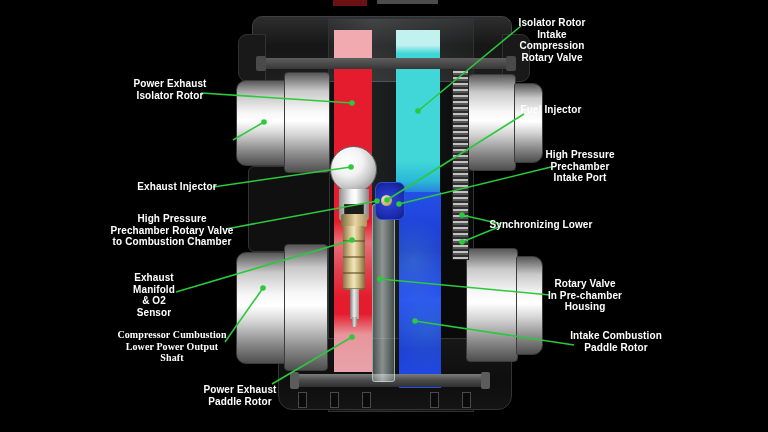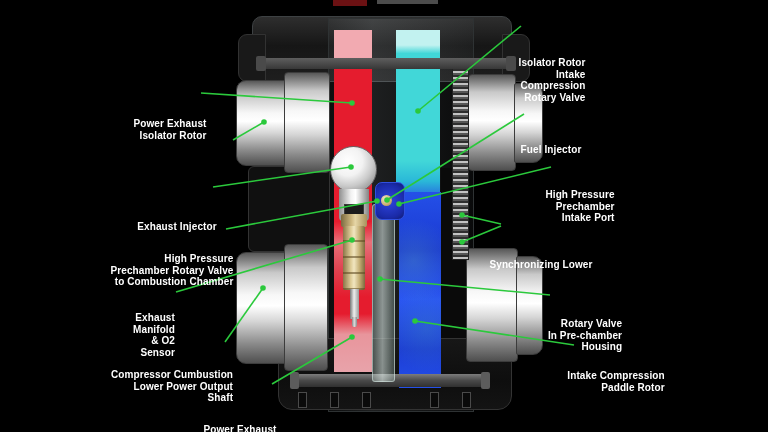--- a/index.html
+++ b/index.html
@@ -1,21 +1,21 @@
 <!DOCTYPE html>
 <html><head>
 <meta charset="utf-8">
 <style>
   html,body{margin:0;padding:0;background:#000;}
   #stage{position:relative;width:768px;height:432px;background:#000;overflow:hidden;
          font-family:"Liberation Sans",sans-serif;}
   #stage *{position:absolute;box-sizing:border-box;}
   .callout{color:#fff;font:bold 10px/11.5px "Liberation Sans",sans-serif;
-           text-align:right;white-space:pre-line;letter-spacing:.1px;
-           transform:translateX(-50%);z-index:10;margin-top:40px;}
+           text-align:center;white-space:pre-line;letter-spacing:.1px;
+           transform:translateX(-50%);z-index:10;}
   
   .cyl{background:linear-gradient(180deg,#585858,#c9c9c9 18%,#f7f7f7 38%,#ffffff 48%,#d6d6d6 62%,#8c8c8c 82%,#4f4f4f);
        border:1px solid #3c3c3c;z-index:2;}
   .darkpiece{background:#121212;border:1px solid #333;}
   #leader-svg{left:0;top:0;z-index:9;}
 </style>
 </head>
 <body>
 
 <div id="stage">
@@ -130,33 +130,33 @@
   <div class="callout" style="left: 170px; top: 78px;">Power Exhaust
 Isolator Rotor</div>
   <div class="callout" style="left: 177px; top: 181px;">Exhaust Injector</div>
   <div class="callout" style="left: 172px; top: 213px;">High Pressure
 Prechamber Rotary Valve
 to Combustion Chamber</div>
   <div class="callout" style="left: 154px; top: 272px;">Exhaust
 Manifold
 &amp; O2
 Sensor</div>
-  <div class="callout" style="left: 172px; top: 329px;">Compressor Cumbustion
+  <div class="callout" style="left: 172px; top: 329px; font-family: Liberation Serif, serif;">Compressor Cumbustion
 Lower Power Output
 Shaft</div>
   <div class="callout" style="left: 240px; top: 384px;">Power Exhaust
 Paddle Rotor</div>
   <div class="callout" style="left: 552px; top: 17px;">Isolator Rotor
 Intake
 Compression
 Rotary Valve</div>
   <div class="callout" style="left: 551px; top: 104px;">Fuel Injector</div>
   <div class="callout" style="left: 580px; top: 149px;">High Pressure
 Prechamber
 Intake Port</div>
   <div class="callout" style="left: 541px; top: 219px;">Synchronizing Lower</div>
   <div class="callout" style="left: 585px; top: 278px;">Rotary Valve
 In Pre-chamber
 Housing</div>
-  <div class="callout" style="left: 616px; top: 330px;">Intake Compression
+  <div class="callout" style="left: 616px; top: 330px;">Intake Combustion
 Paddle Rotor</div>
 
 </div>
 
 </body></html>

